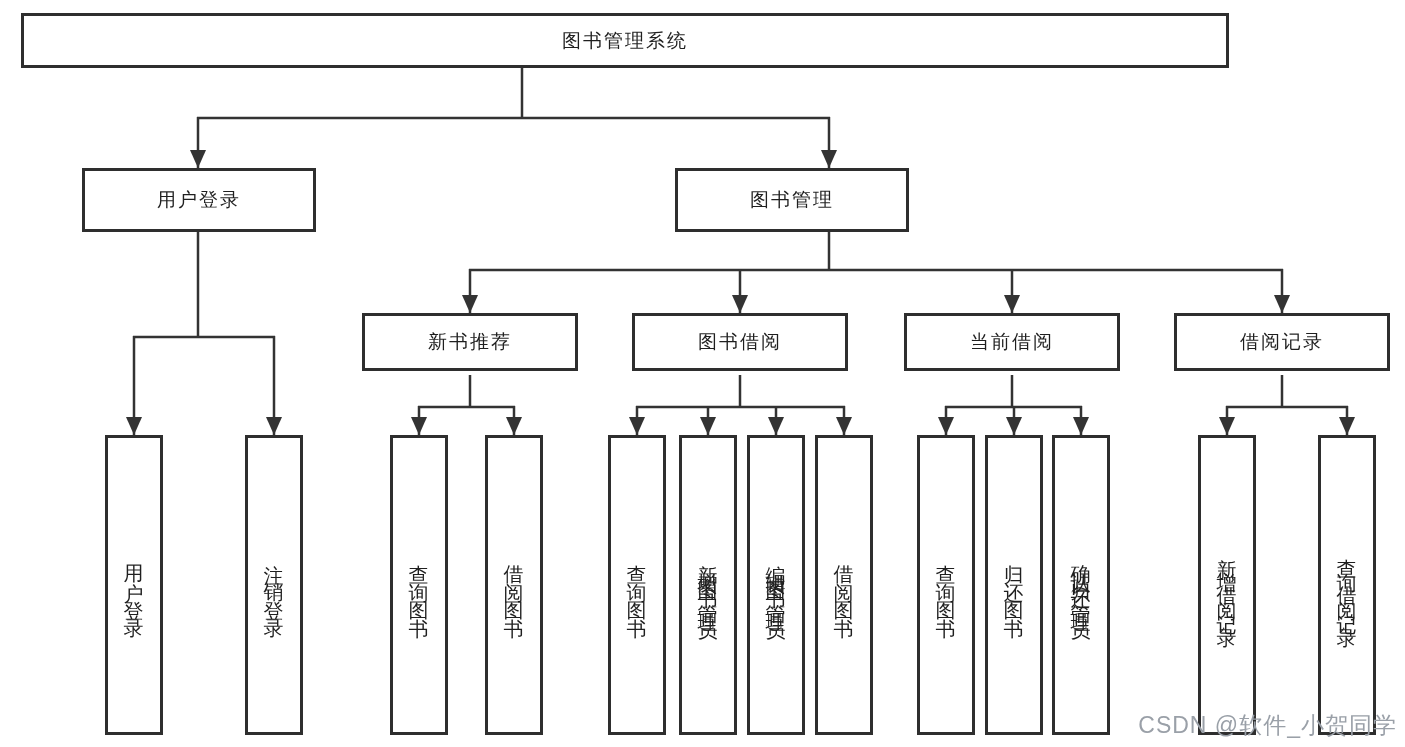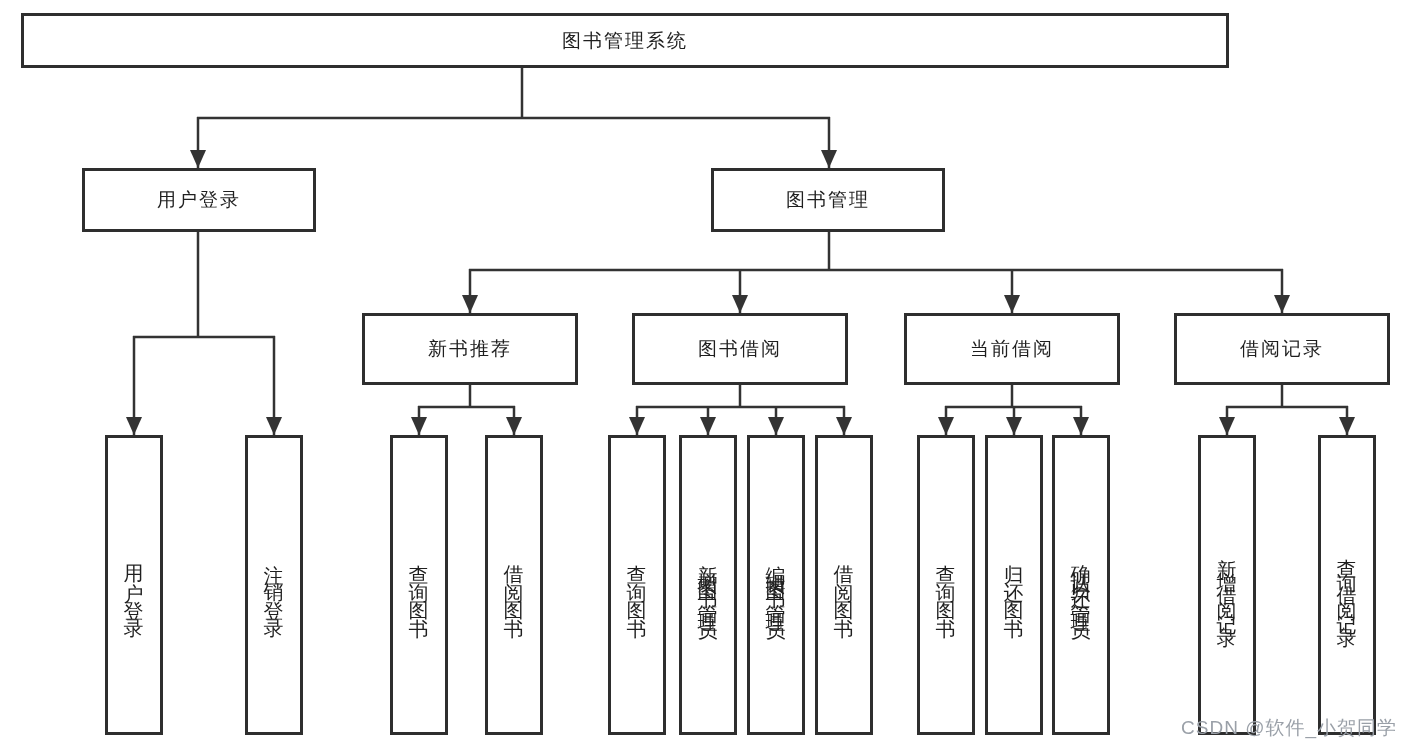--- a/index.html
+++ b/index.html
@@ -42,28 +42,28 @@
     color: #1f1f1f;
     line-height: 1;
   }
   .ls-wide  { letter-spacing: 18px; }
   .ls-mid   { letter-spacing: 14px; }
   .ls-tight { letter-spacing: 8px;  }
 
   
   .root-box  { left: 21px;  top: 13px;  width: 1208px; height: 55px; }
   .lvl2      { top: 168px; height: 64px; width: 234px; }
-  .lvl3      { top: 313px; height: 72px; width: 216px; }
+  .lvl3      { top: 313px; height: 58px; width: 216px; }
   .leaf      { top: 435px; height: 300px; width: 58px; }
 
   #watermark {
     position: absolute;
     right: 8px;
     bottom: 6px;
-    font-size: 19px;
+    font-size: 23px;
     color: #9aa0a8;
     letter-spacing: 1px;
     white-space: nowrap;
     margin-left: 40px;
   }
 </style>
 </head>
 <body>
 
 <div id="canvas">
@@ -118,21 +118,21 @@
     </g>
   </svg>
 
   <div class="box root-box">
     <span class="h-label">图书管理系统</span>
   </div>
 
   <div class="box lvl2" style="left:82px;">
     <span class="h-label">用户登录</span>
   </div>
-  <div class="box lvl2" style="left:711px;">
+  <div class="box lvl2" style="left:675px;">
     <span class="h-label">图书管理</span>
   </div>
 
   <div class="box lvl3" style="left:362px;">
     <span class="h-label">新书推荐</span>
   </div>
   <div class="box lvl3" style="left:632px;">
     <span class="h-label">图书借阅</span>
   </div>
   <div class="box lvl3" style="left:904px;">

